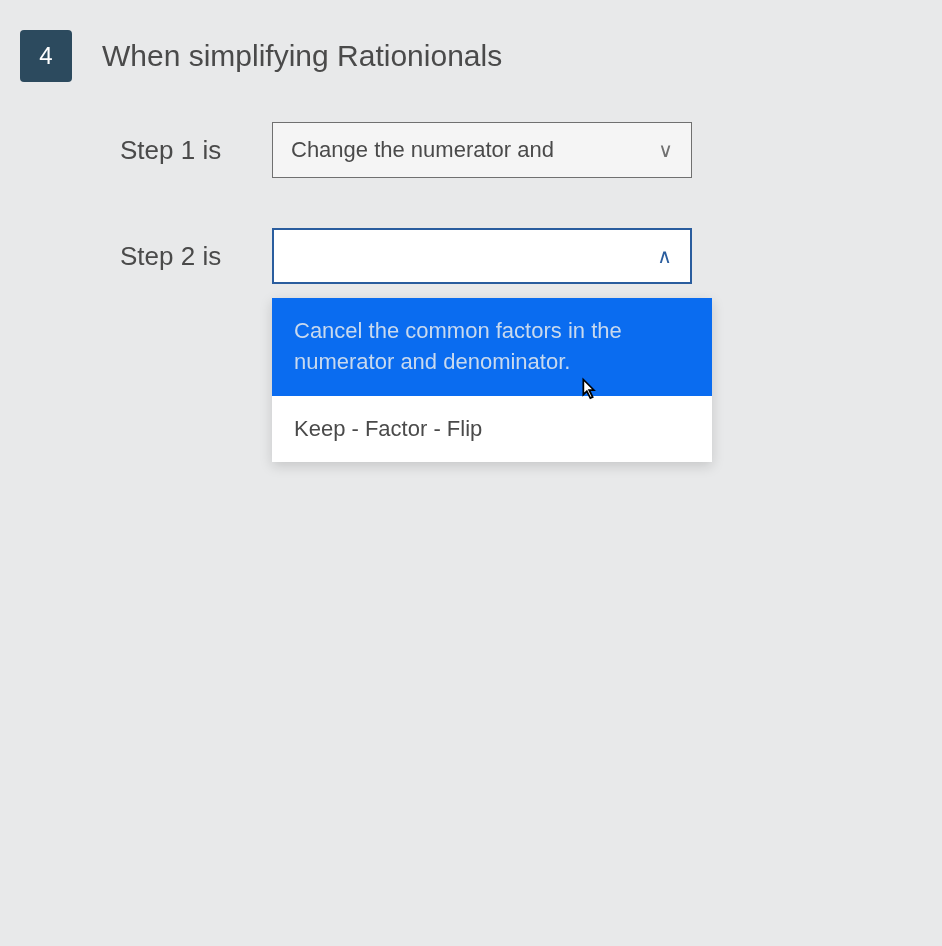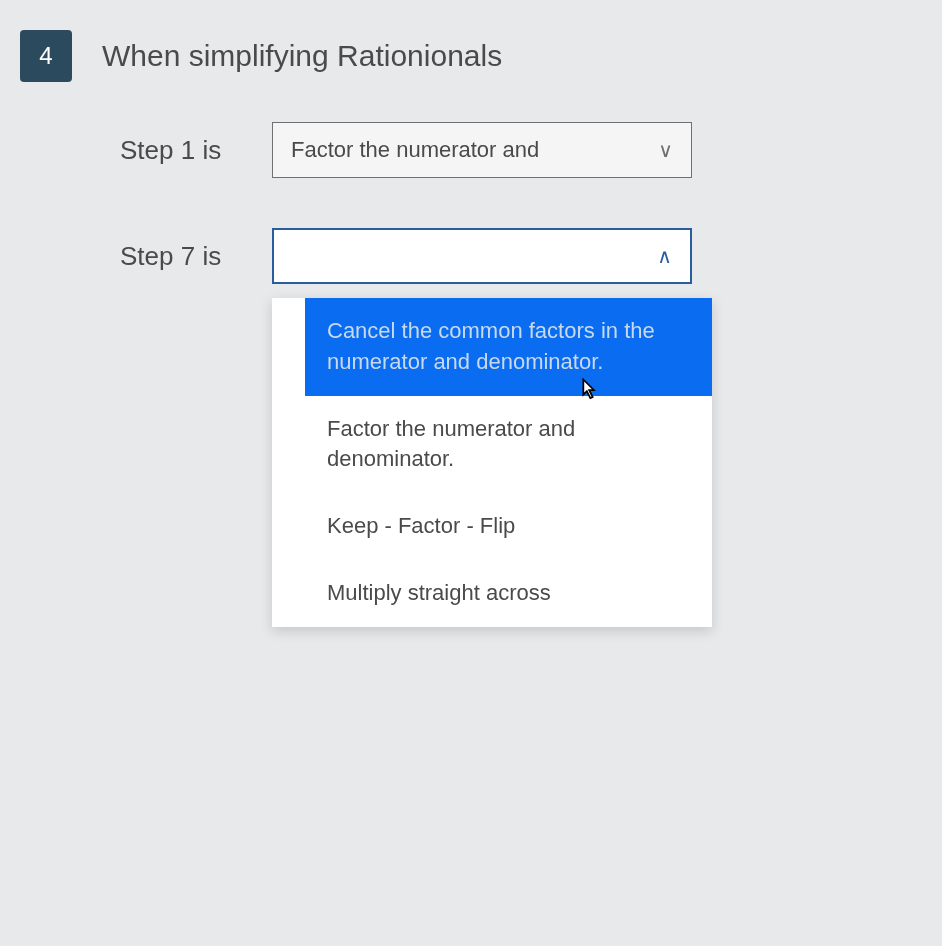--- a/index.html
+++ b/index.html
@@ -98,21 +98,20 @@
       background: #fff;
       box-shadow: 0 4px 12px rgba(0,0,0,0.15);
     }
     .dropdown-option {
       padding: 18px 22px;
       font-size: 22px;
       color: #4a4a4a;
       line-height: 1.4;
       cursor: pointer;
       position: relative;
-      margin-left: 33px;
     }
     .dropdown-option.highlighted {
       background: #0a6cf0;
       color: #c8d9ee;
     }
     .cursor-icon {
       position: absolute;
       right: 110px;
       bottom: -8px;
       width: 28px;
@@ -131,48 +130,42 @@
     <span>4</span>
   </div>
   <div class="question-title">When simplifying Rationionals</div>
 </div>
 
 <div class="steps">
 
   <div class="step-row">
     <div class="step-label">Step 1 is</div>
     <div class="dropdown-closed">
-      <span>Factor the numerator and</span>
+      <span>Change the numerator and</span>
       <span class="chevron">∨</span>
     </div>
   </div>
 
   <div class="step-row">
-    <div class="step-label">Step 7 is</div>
+    <div class="step-label">Step 2 is</div>
     <div class="dropdown-open-wrapper">
       <div class="dropdown-open-trigger">
         <span></span>
         <span class="chevron chevron-blue">∧</span>
       </div>
 
       <div class="dropdown-menu">
         <div class="dropdown-option highlighted">
           <span>Cancel the common factors in the numerator and denominator.</span>
           <span class="cursor-icon">
             <svg viewBox="0 0 24 24" fill="none" stroke="#fff" stroke-width="1.5">
               <path d="M8 3 L8 16 L11 13 L14 19 L16 18 L13 12 L17 12 Z" fill="#fff" stroke="#000"></path>
             </svg>
           </span>
         </div>
         <div class="dropdown-option">
-          <span>Factor the numerator and denominator.</span>
-        </div>
-        <div class="dropdown-option">
           <span>Keep - Factor - Flip</span>
-        </div>
-        <div class="dropdown-option">
-          <span>Multiply straight across</span>
         </div>
       </div>
     </div>
   </div>
 
 </div>
 
 </body></html>

